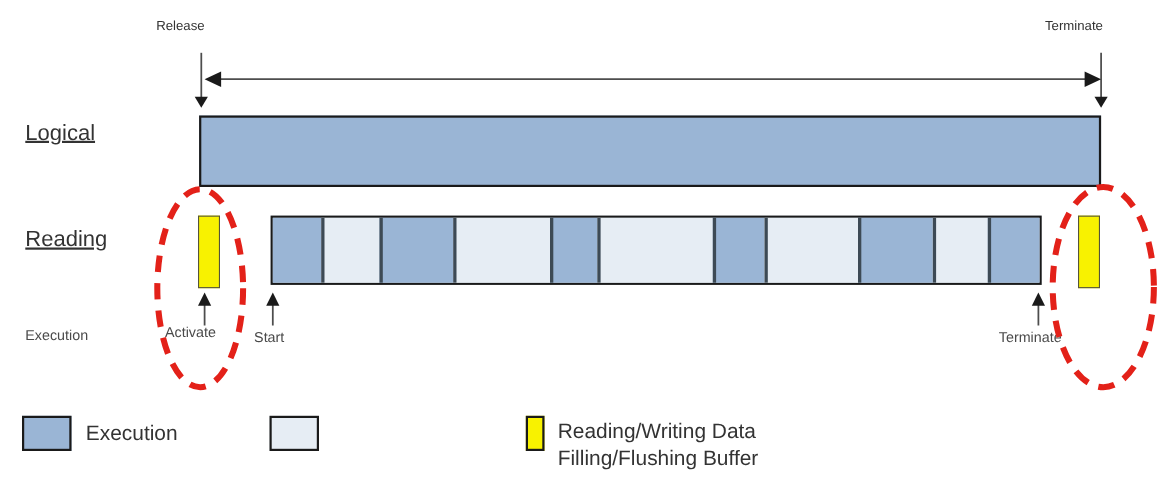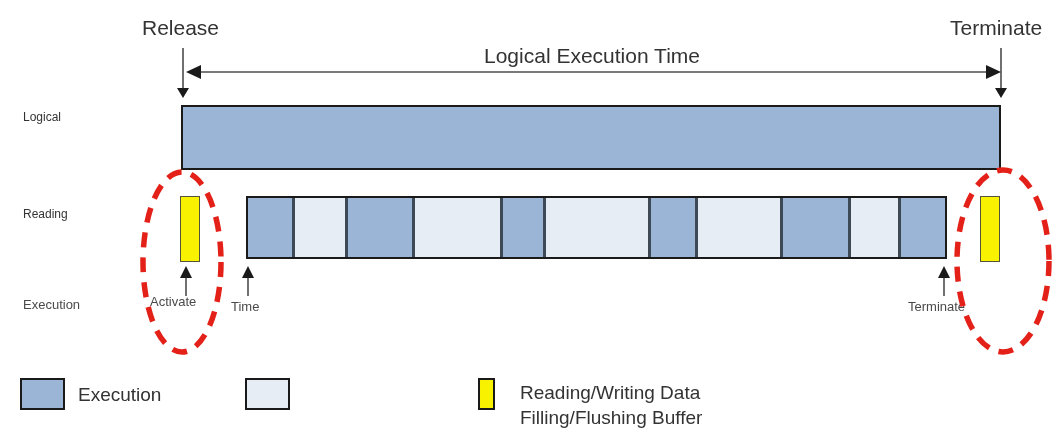--- a/index.html
+++ b/index.html
@@ -14,22 +14,22 @@
   *{margin:0;padding:0;box-sizing:border-box;}
   html,body{background:#ffffff;}
   body{font-family:"Liberation Sans", sans-serif;color:var(--c-text);}
   .stage{
     position:relative;
     width:1057px;height:448px;
     background:#ffffff;
     overflow:hidden;
   }
   .label{position:absolute;white-space:nowrap;}
-  .lbl-lg{font-size:21px;}
-  .lbl-md{font-size:12px;}
+  .lbl-lg{font-size:12px;}
+  .lbl-md{font-size:20px;text-decoration:underline;}
   .lbl-sm{font-size:13px;color:#4a4a4a;}
   .lbl-legend{font-size:19px;line-height:25px;}
 
   .bar{
     position:absolute;
     border:2px solid var(--c-border);
     box-sizing:content-box;
   }
   .logical-bar{
     left:181px;top:105px;width:816px;height:61px;
@@ -68,21 +68,20 @@
   svg .ann-head{fill:#1a1a1a;stroke:none;}
   svg .halo{stroke:var(--c-highlight);stroke-width:5.5;fill:none;stroke-dasharray:15 10;}
 </style>
 </head>
 <body>
 
 <div class="stage">
 
   <div class="label lbl-lg" style="left:142px;top:16px;">Release</div>
   <div class="label lbl-lg" style="left:950px;top:16px;">Terminate</div>
-  <div class="label lbl-lg" style="left:442px;top:44px;width:300px;text-align:center;">Logical Execution Time</div>
 
   <div class="label lbl-md" style="left:23px;top:110px;">Logical</div>
   <div class="label lbl-md" style="left:23px;top:207px;">Reading</div>
   <div class="label lbl-sm" style="left:23px;top:297px;">Execution</div>
 
   <div class="bar logical-bar"></div>
 
   <div class="buffer-bar buffer-left"></div>
   <div class="bar physical-bar">
       <div class="seg" style="width: 44px; background: var(--c-execution);"></div>
@@ -93,30 +92,30 @@
       <div class="seg" style="width: 105px; background: var(--c-suspended);"></div>
       <div class="seg" style="width: 47px; background: var(--c-execution);"></div>
       <div class="seg" style="width: 85px; background: var(--c-suspended);"></div>
       <div class="seg" style="width: 68px; background: var(--c-execution);"></div>
       <div class="seg" style="width: 50px; background: var(--c-suspended);"></div>
       <div class="seg" style="width: 47px; background: var(--c-execution);"></div>
     </div>
   <div class="buffer-bar buffer-right"></div>
 
   <div class="label lbl-sm" style="left:150px;top:294px;">Activate</div>
-  <div class="label lbl-sm" style="left:231px;top:299px;">Time</div>
+  <div class="label lbl-sm" style="left:231px;top:299px;">Start</div>
   <div class="label lbl-sm" style="left:908px;top:299px;">Terminate</div>
 
   <div class="swatch swatch-execution"></div>
   <div class="label lbl-legend" style="left:78px;top:382px;">Execution</div>
 
   <div class="swatch swatch-suspended"></div>
 
   <div class="swatch swatch-buffer"></div>
-  <div class="label lbl-legend" style="left:520px;top:380px;">
+  <div class="label lbl-legend" style="left:507px;top:380px;">
     <div>Reading/Writing Data</div>
     <div>Filling/Flushing Buffer</div>
   </div>
 
   <svg class="overlay" viewBox="0 0 1057 448">
 
     <g>
       <line class="ann-line" x1="183" y1="48" x2="183" y2="89"></line>
       <polygon class="ann-head" points="177,88 189,88 183,98"></polygon>
     </g>

